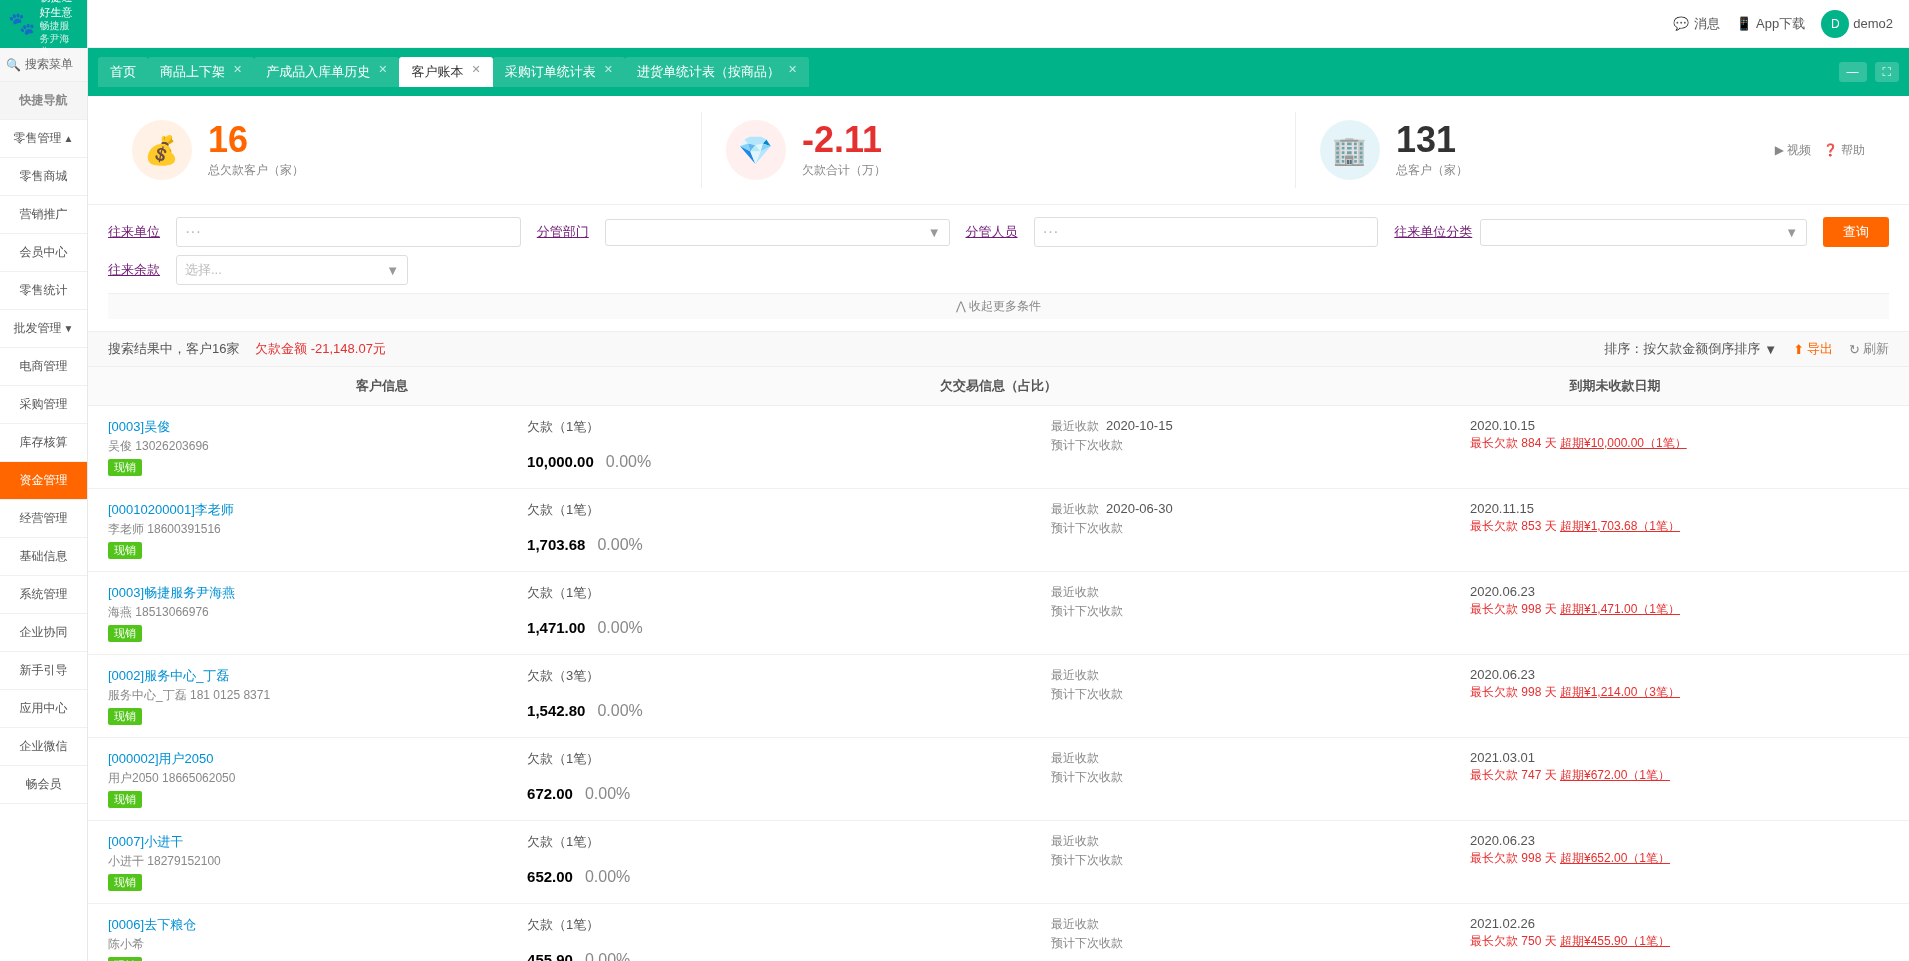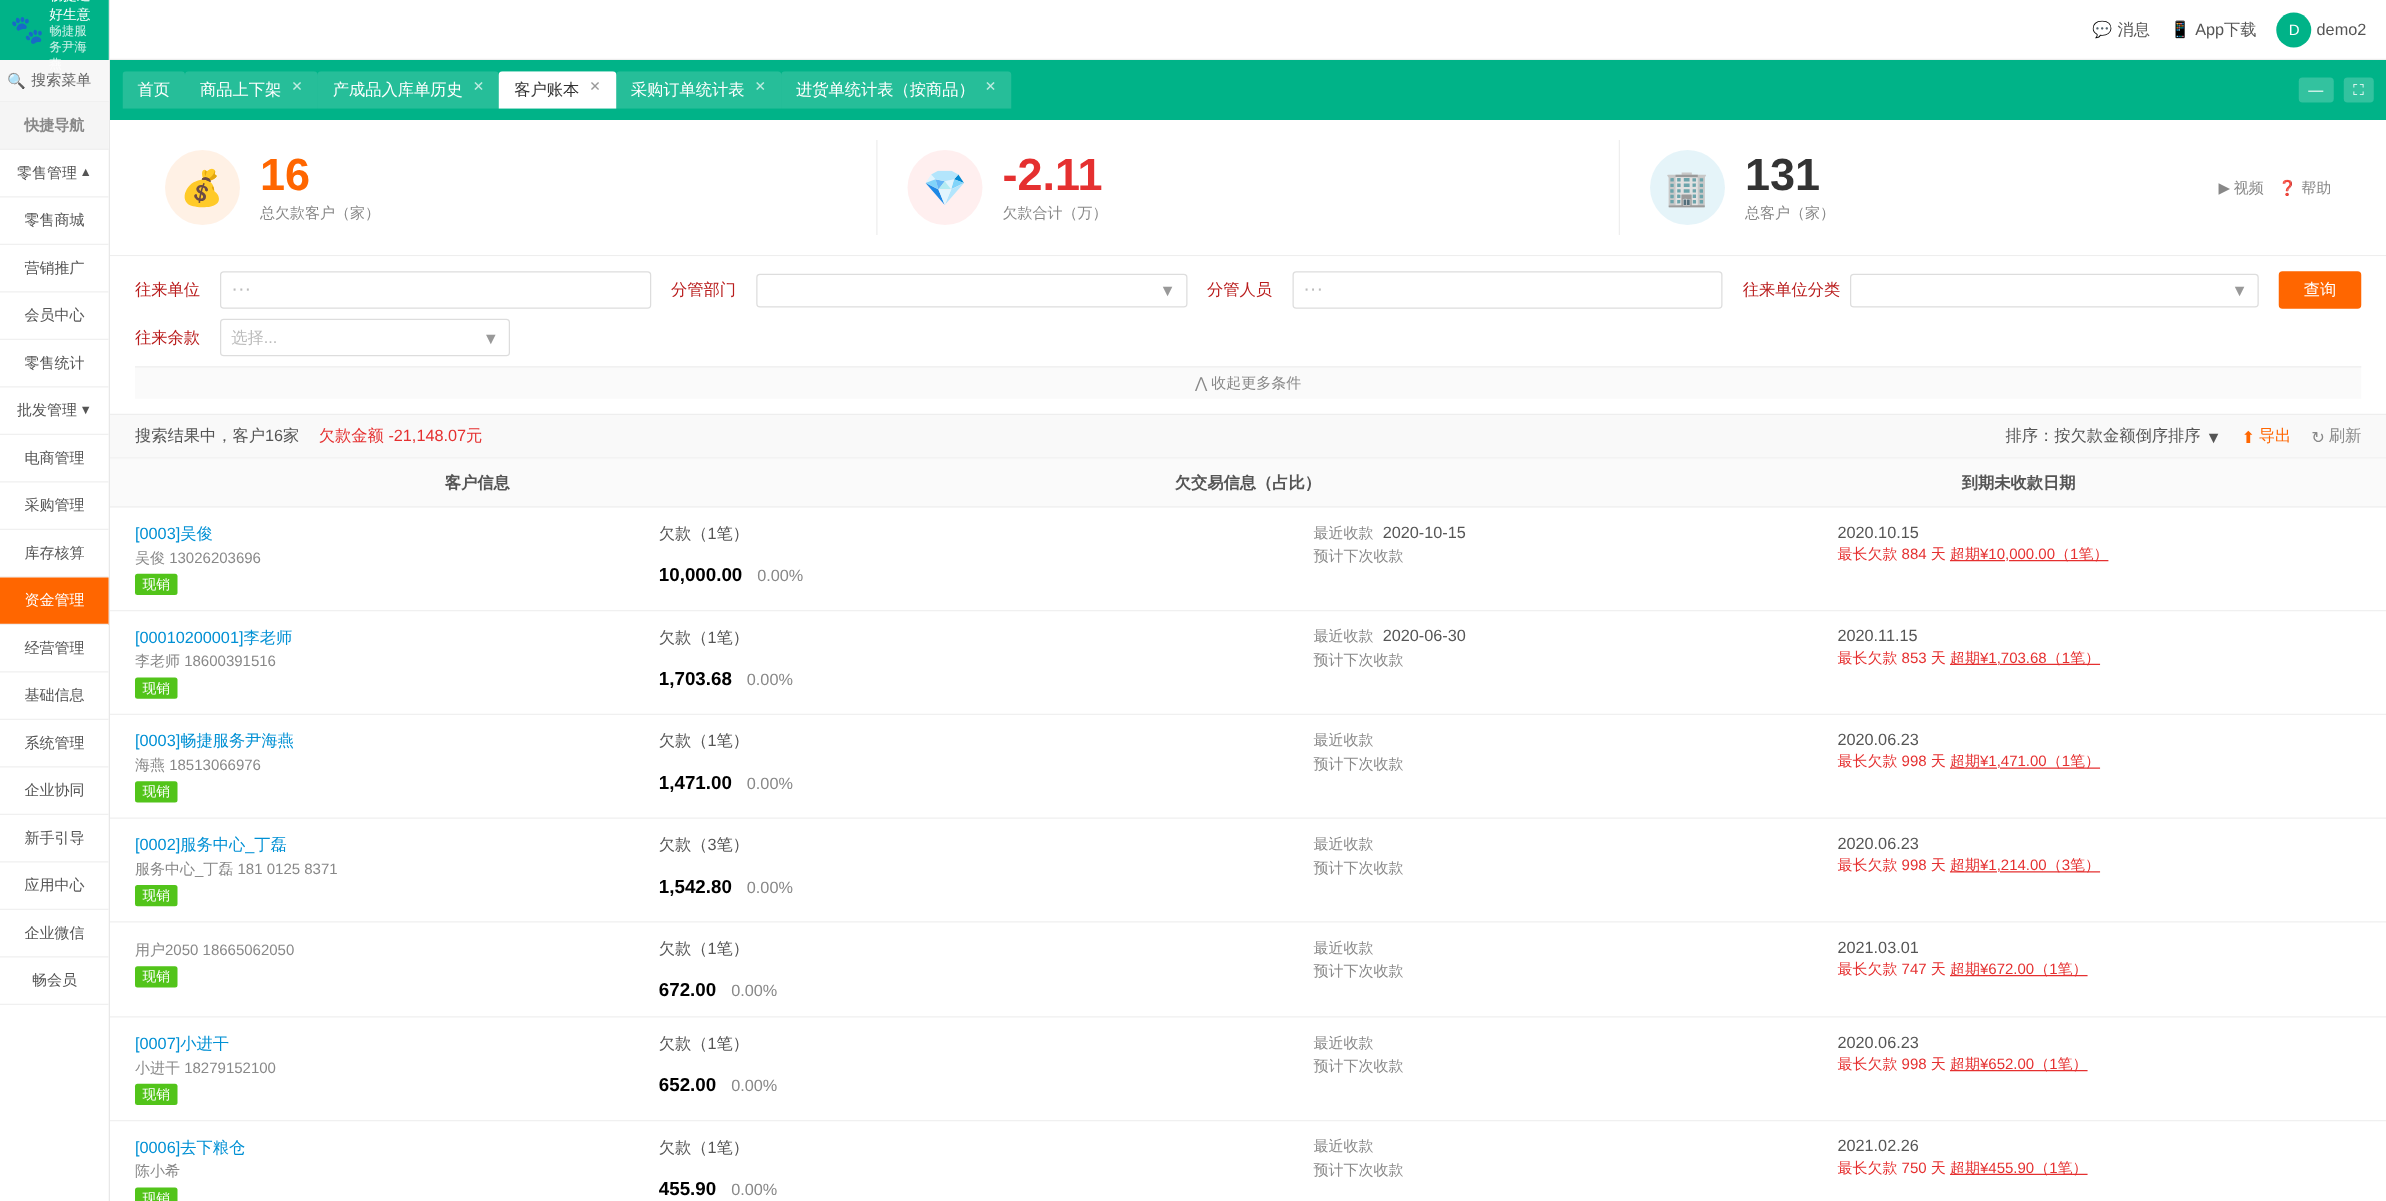--- a/index.html
+++ b/index.html
@@ -41,21 +41,21 @@
     .summary-num.red { color: #e53030; }
     .summary-num.dark { color: #333; font-weight: 900; }
     .summary-label { font-size: 12px; color: #888; margin-top: 4px; }
     .summary-card-actions { margin-left: auto; display: flex; gap: 12px; }
     .summary-action { font-size: 12px; color: #888; display: flex; align-items: center; gap: 3px; cursor: pointer; }
 
     
     .filter-bar { background: #fff; padding: 12px 20px; border-bottom: 1px solid #eee; }
     .filter-row { display: flex; align-items: center; gap: 16px; margin-bottom: 8px; }
     .filter-field { display: flex; align-items: center; gap: 8px; flex: 1; }
-    .filter-label { color: #b91c1c; font-size: 13px; white-space: nowrap; min-width: 60px; }
+    .filter-label { color: #701a75; font-size: 13px; white-space: nowrap; min-width: 60px; text-decoration: underline; }
     .filter-input { flex: 1; border: 1px solid #ddd; border-radius: 3px; padding: 5px 8px; font-size: 13px; color: #333; background: #fff; display: flex; align-items: center; justify-content: space-between; cursor: pointer; }
     .filter-input .dots { color: #bbb; font-size: 16px; }
     .filter-select { flex: 1; border: 1px solid #ddd; border-radius: 3px; padding: 5px 8px; font-size: 13px; background: #fff; display: flex; align-items: center; justify-content: space-between; cursor: pointer; }
     .filter-select .arrow { color: #999; }
     .query-btn { background: #ff6600; color: #fff; border: none; border-radius: 3px; padding: 6px 20px; font-size: 13px; cursor: pointer; white-space: nowrap; }
     .collapse-bar { text-align: center; padding: 4px; color: #888; font-size: 12px; cursor: pointer; background: #fafafa; border-top: 1px solid #eee; }
 
     
     .results-bar { display: flex; align-items: center; justify-content: space-between; padding: 8px 20px; background: #f9f9f9; border-bottom: 1px solid #eee; font-size: 13px; color: #555; }
     .results-actions { display: flex; align-items: center; gap: 16px; }
@@ -74,21 +74,21 @@
     .table-row { display: flex; padding: 12px 20px; border-bottom: 1px solid #f0f0f0; align-items: flex-start; }
 
     .customer-info { flex: 2; }
     .customer-name { color: #0090d4; font-size: 13px; cursor: pointer; text-decoration: none; }
     .customer-phone { font-size: 12px; color: #888; margin-top: 2px; }
     .tag-cash { display: inline-block; background: #52c41a; color: #fff; font-size: 11px; padding: 1px 6px; border-radius: 2px; margin-top: 4px; }
 
     .debt-info { flex: 2.5; }
     .debt-count { font-size: 13px; color: #555; }
     .debt-amount { font-size: 15px; color: #000000; font-weight: bold; margin-top: 2px; }
-    .debt-percent { font-size: 13px; color: #888; margin-top: 17px; }
+    .debt-percent { font-size: 16px; color: #888; margin-top: 17px; }
 
     .return-info { flex: 2; font-size: 13px; color: #555; }
     .return-row { margin-bottom: 2px; }
     .return-label { color: #888; font-size: 12px; }
 
     .date-info { flex: 2; }
     .due-date { font-size: 13px; color: #555; }
     .overdue-text { font-size: 12px; color: #e53030; margin-top: 2px; }
     .overdue-link { color: #e53030; text-decoration: underline; cursor: pointer; }
 
@@ -429,20 +429,21 @@
           <div class="return-row"><span class="return-label">预计下次收款</span></div>
         </div>
         <div class="date-info col-date">
           <div class="due-date">2020.06.23</div>
           <div class="overdue-text">最长欠款 998 天&nbsp;<a class="overdue-link">超期¥1,214.00（3笔）</a></div>
         </div>
       </div>
 
       <div class="table-row">
         <div class="customer-info col-customer">
+          <div><a class="customer-name">[000002]用户2050</a></div>
           <div class="customer-phone">用户2050  18665062050</div>
           <span class="tag-cash">现销</span>
         </div>
         <div class="debt-info col-debt">
           <div class="debt-count">欠款（1笔）</div>
           <div class="debt-inline">
             <span class="debt-amount">672.00</span>
             <span class="debt-percent">0.00%</span>
           </div>
         </div>

